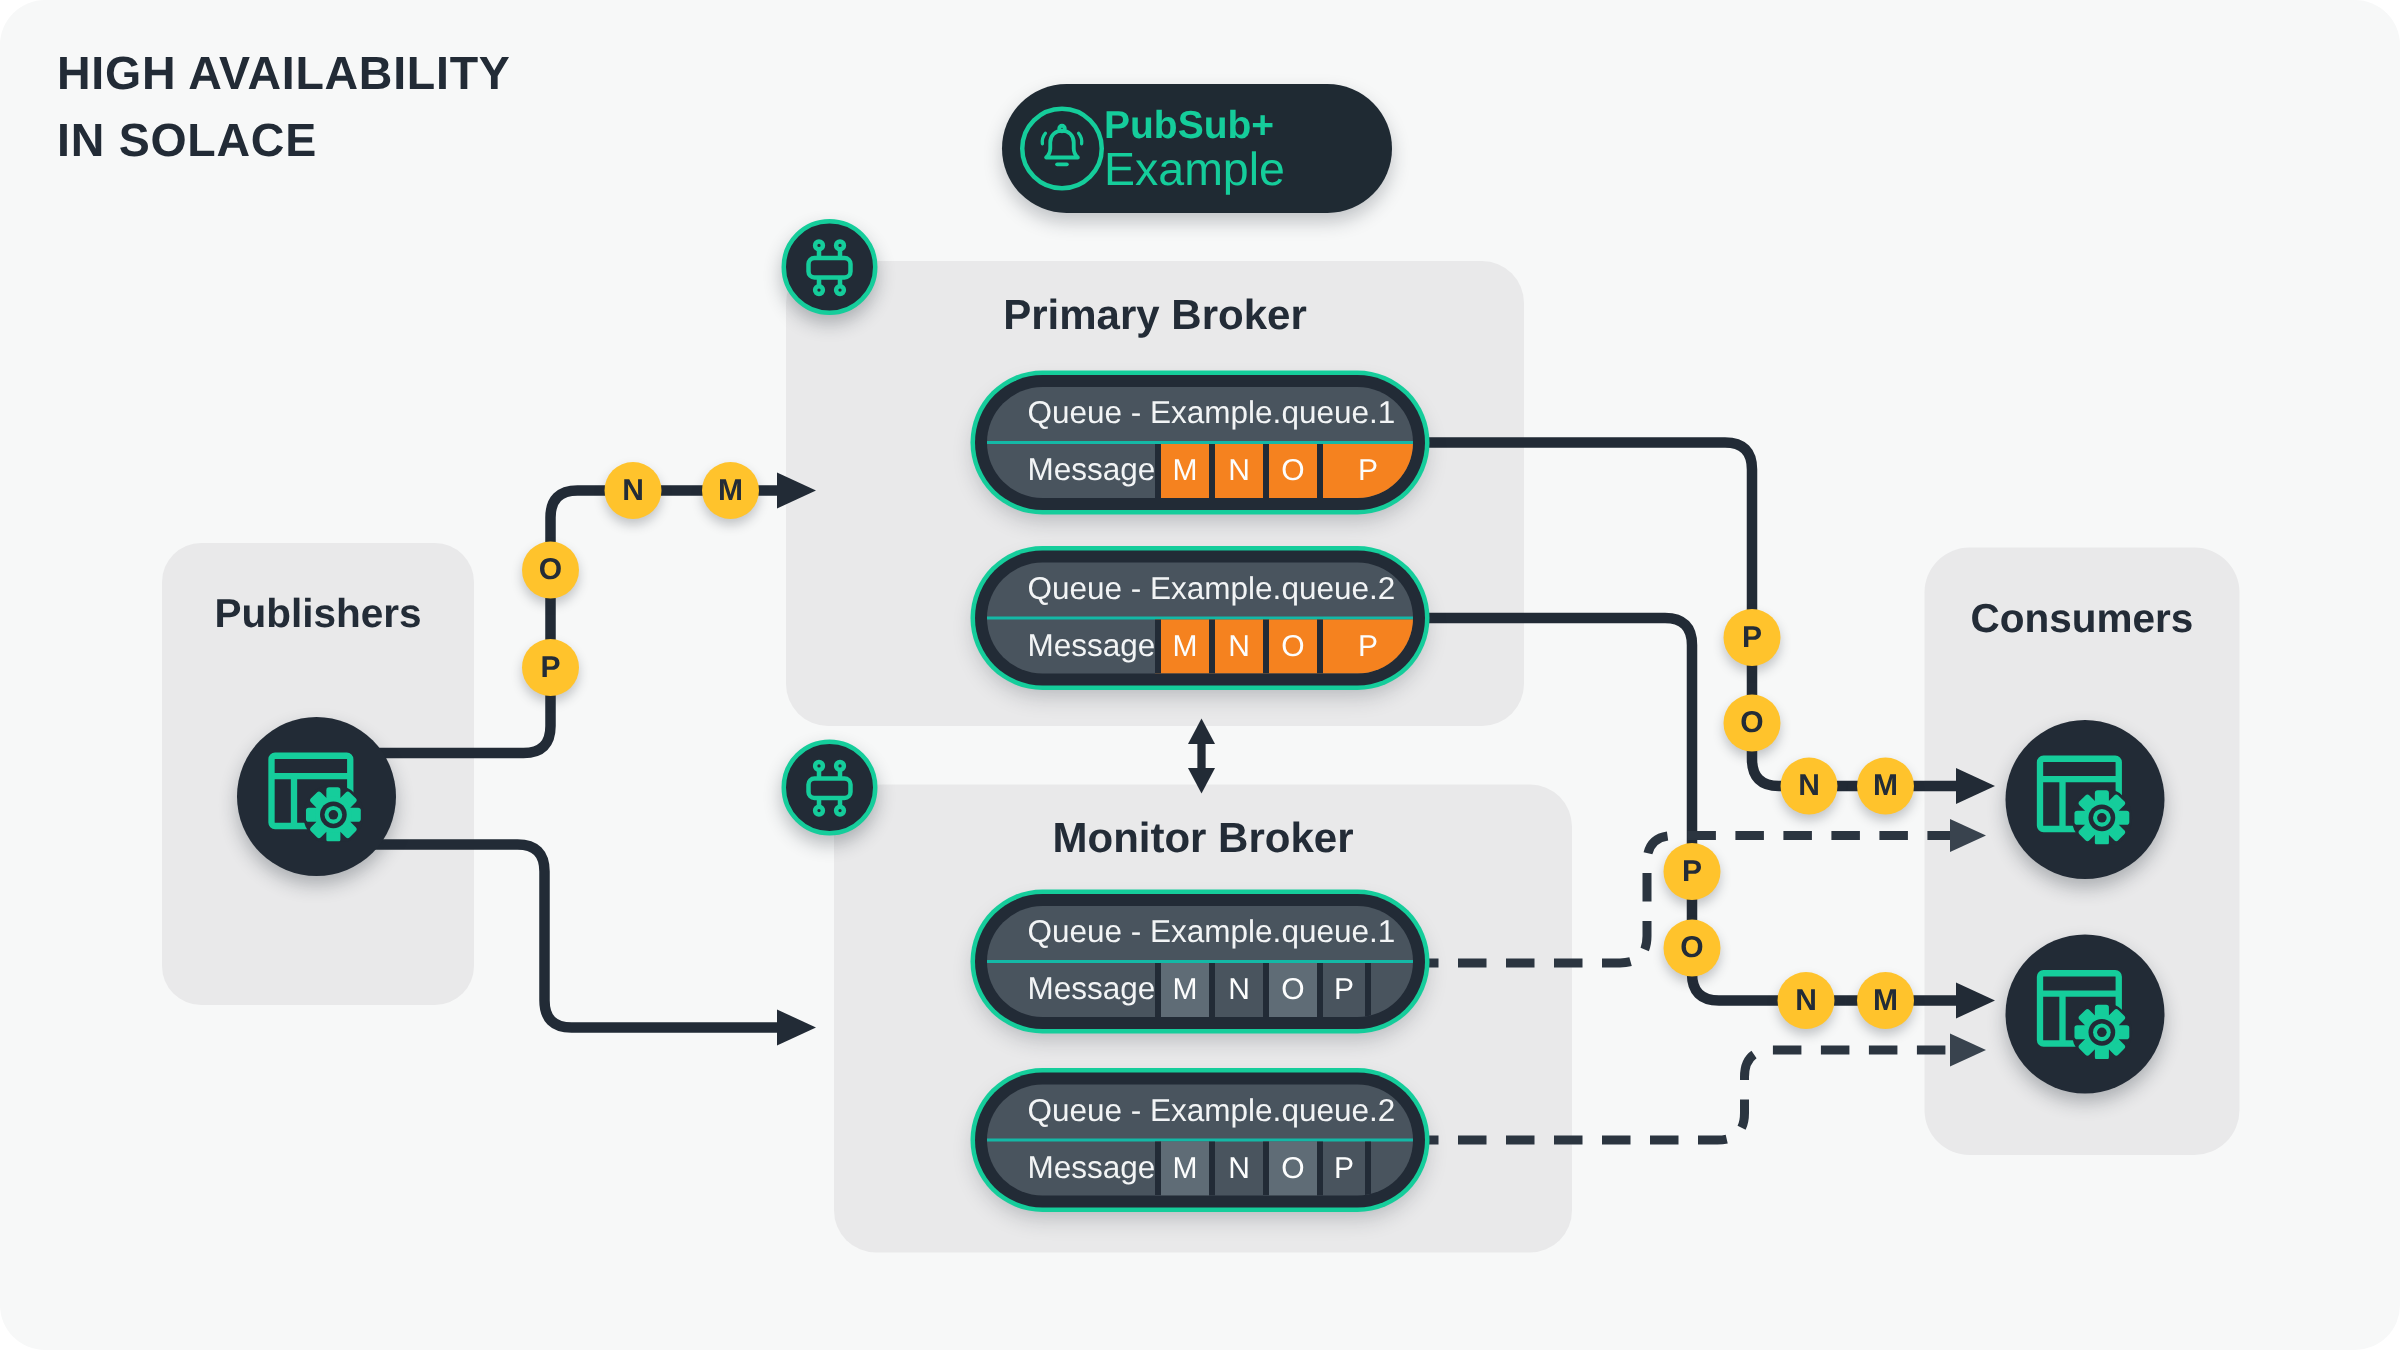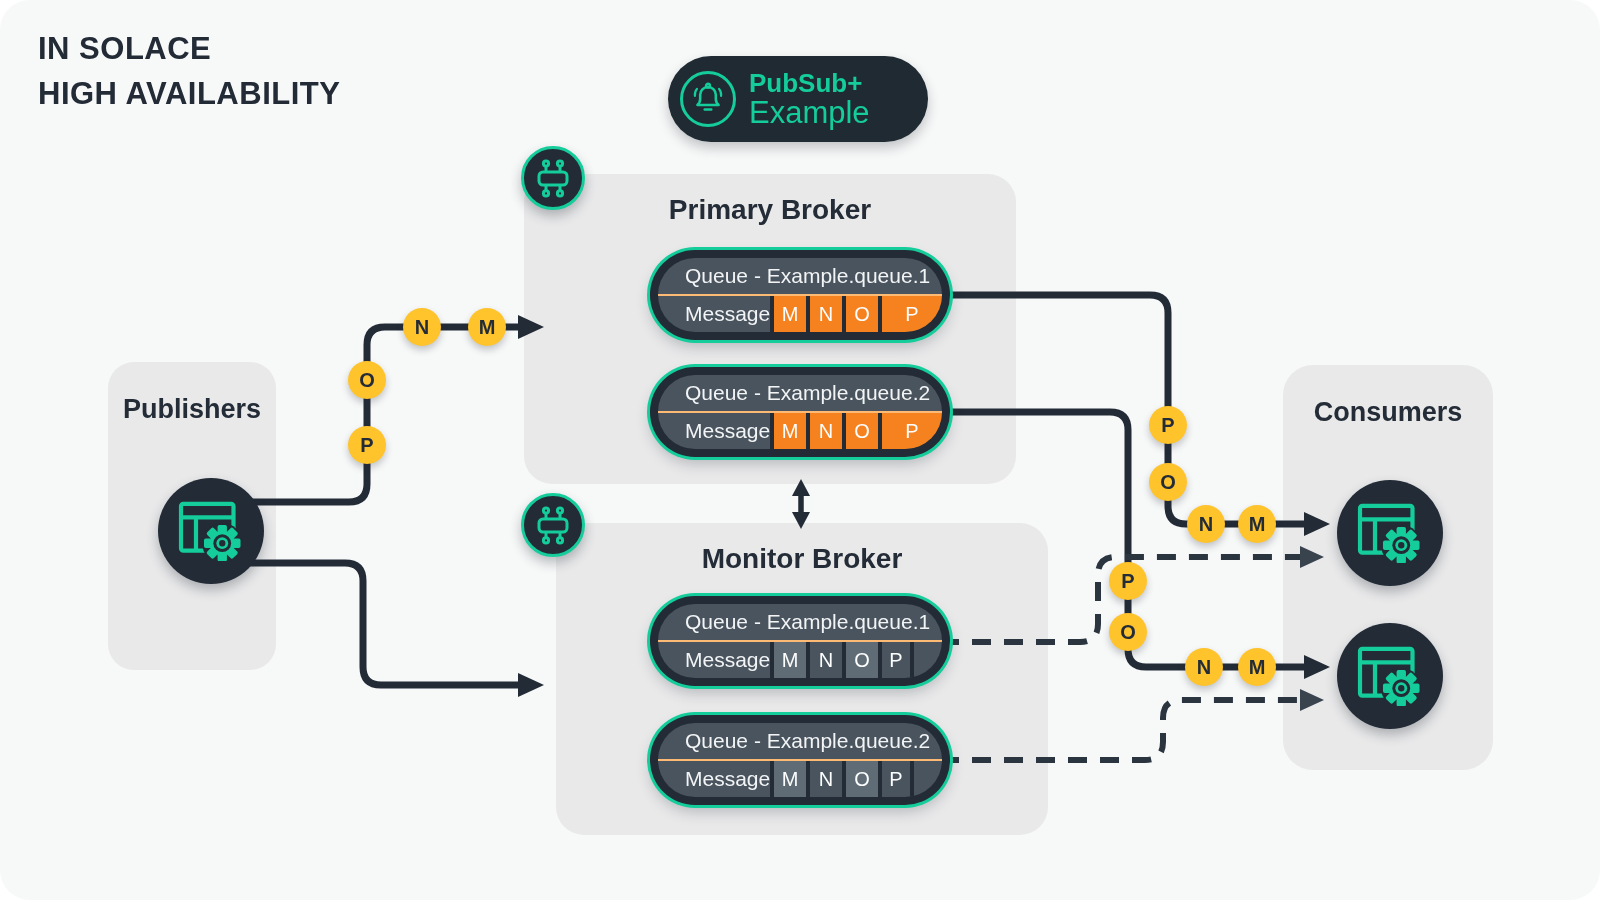--- a/index.html
+++ b/index.html
@@ -7,40 +7,40 @@
     font-family:"Liberation Sans","DejaVu Sans",sans-serif; }
   .canvas { position:absolute; left:0; top:0; width:1600px; height:900px;
     background:#F7F8F8; border-radius:30px; overflow:hidden; }
 
   
   .main-title { position:absolute; left:38px; top:26px; font-size:31px; line-height:45px;
     font-weight:700; color:#222B36; letter-spacing:.5px; }
 
   
   .gbox { position:absolute; background:#E9E9EA; }
-  .box-publishers { left:108px; top:362px; width:168px; height:308px; border-radius:26px; }
+  .box-publishers { left:108px; top:362px; width:208px; height:308px; border-radius:26px; }
   .box-primary    { left:524px; top:174px; width:492px; height:310px; border-radius:28px; }
   .box-backup     { left:556px; top:523px; width:492px; height:312px; border-radius:28px; }
   .box-consumers  { left:1283px; top:365px; width:210px; height:405px; border-radius:30px; }
   .gbox-title { width:100%; text-align:center; font-weight:700; color:#232C37; }
   .box-primary .gbox-title, .box-backup .gbox-title { padding-top:20px; font-size:28px; }
   .box-publishers .gbox-title, .box-consumers .gbox-title { padding-top:32px; font-size:27px; }
 
   
   svg.flows { position:absolute; left:0; top:0; z-index:2; }
 
   
   .queue-pill { position:absolute; left:650px; width:300px; height:90px; z-index:3;
     background:#222B36; border-radius:45px;
     box-shadow:0 0 0 3px #15CD9B, 0 7px 14px rgba(34,43,54,.25); }
   .qp-1 { top:250px; } .qp-2 { top:367px; } .qb-1 { top:596px; } .qb-2 { top:715px; }
   .queue-inner { position:absolute; inset:8px; background:#49545E; border-radius:37px;
     overflow:hidden; display:flex; flex-direction:column; }
   .q-name { flex:1; display:flex; align-items:center; padding-left:27px;
-    font-size:21px; color:#F2F4F5; border-bottom:2px solid #fdba74; }
+    font-size:21px; color:#F2F4F5; border-bottom:2px solid #14b8a6; }
   .q-msg { flex:1; display:flex; align-items:stretch; }
   .msg-label { flex:none; width:112px; padding-left:27px; display:flex; align-items:center;
     font-size:21px; color:#F2F4F5; }
   .cell { flex:none; width:36px; border-left:4px solid #222B36; display:flex;
     align-items:center; justify-content:center; font-size:20px; color:#FCFDFD; }
   .cell.active { background:#F5821F; }
   .cell.fill { flex:1; width:auto; }
   .cell.standby-hi { background:#5F6C76; }
   .cell.standby-lo { background:transparent; }
   .cell.endcap { border-right:4px solid #222B36; }
@@ -62,32 +62,32 @@
   .token { position:absolute; width:38px; height:38px; border-radius:50%; background:#FFC32C;
     color:#232C37; font-weight:700; font-size:20px; display:flex; align-items:center;
     justify-content:center; z-index:5; box-shadow:0 4px 7px rgba(34,43,54,.25); }
 
   
   .monitor-badge { position:absolute; left:668px; top:56px; width:260px; height:86px;
     background:#1F2A33; border-radius:44px; z-index:5; display:flex; align-items:center;
     box-shadow:0 6px 12px rgba(34,43,54,.25); }
   .badge-bell { flex:none; width:56px; height:56px; margin-left:12px; border-radius:50%;
     border:3px solid #15CD9B; display:flex; align-items:center; justify-content:center; }
-  .badge-text { margin-left:13px; color:#15CD9B; }
+  .badge-text { color:#15CD9B; }
   .badge-brand { font-size:26px; font-weight:700; line-height:28px; }
   .badge-product { font-size:31px; font-weight:400; line-height:32px; }
 </style>
 </head>
 <body>
 
 <div class="canvas">
 
   <div class="main-title">
+    <div>HIGH AVAILABILITY</div>
     <div>IN SOLACE</div>
-    <div>HIGH AVAILABILITY</div>
   </div>
 
   <div class="gbox box-publishers">
     <div class="gbox-title">Publishers</div>
   </div>
   <div class="gbox box-primary">
     <div class="gbox-title">Primary Broker</div>
   </div>
   <div class="gbox box-backup">
     <div class="gbox-title">Monitor Broker</div>

